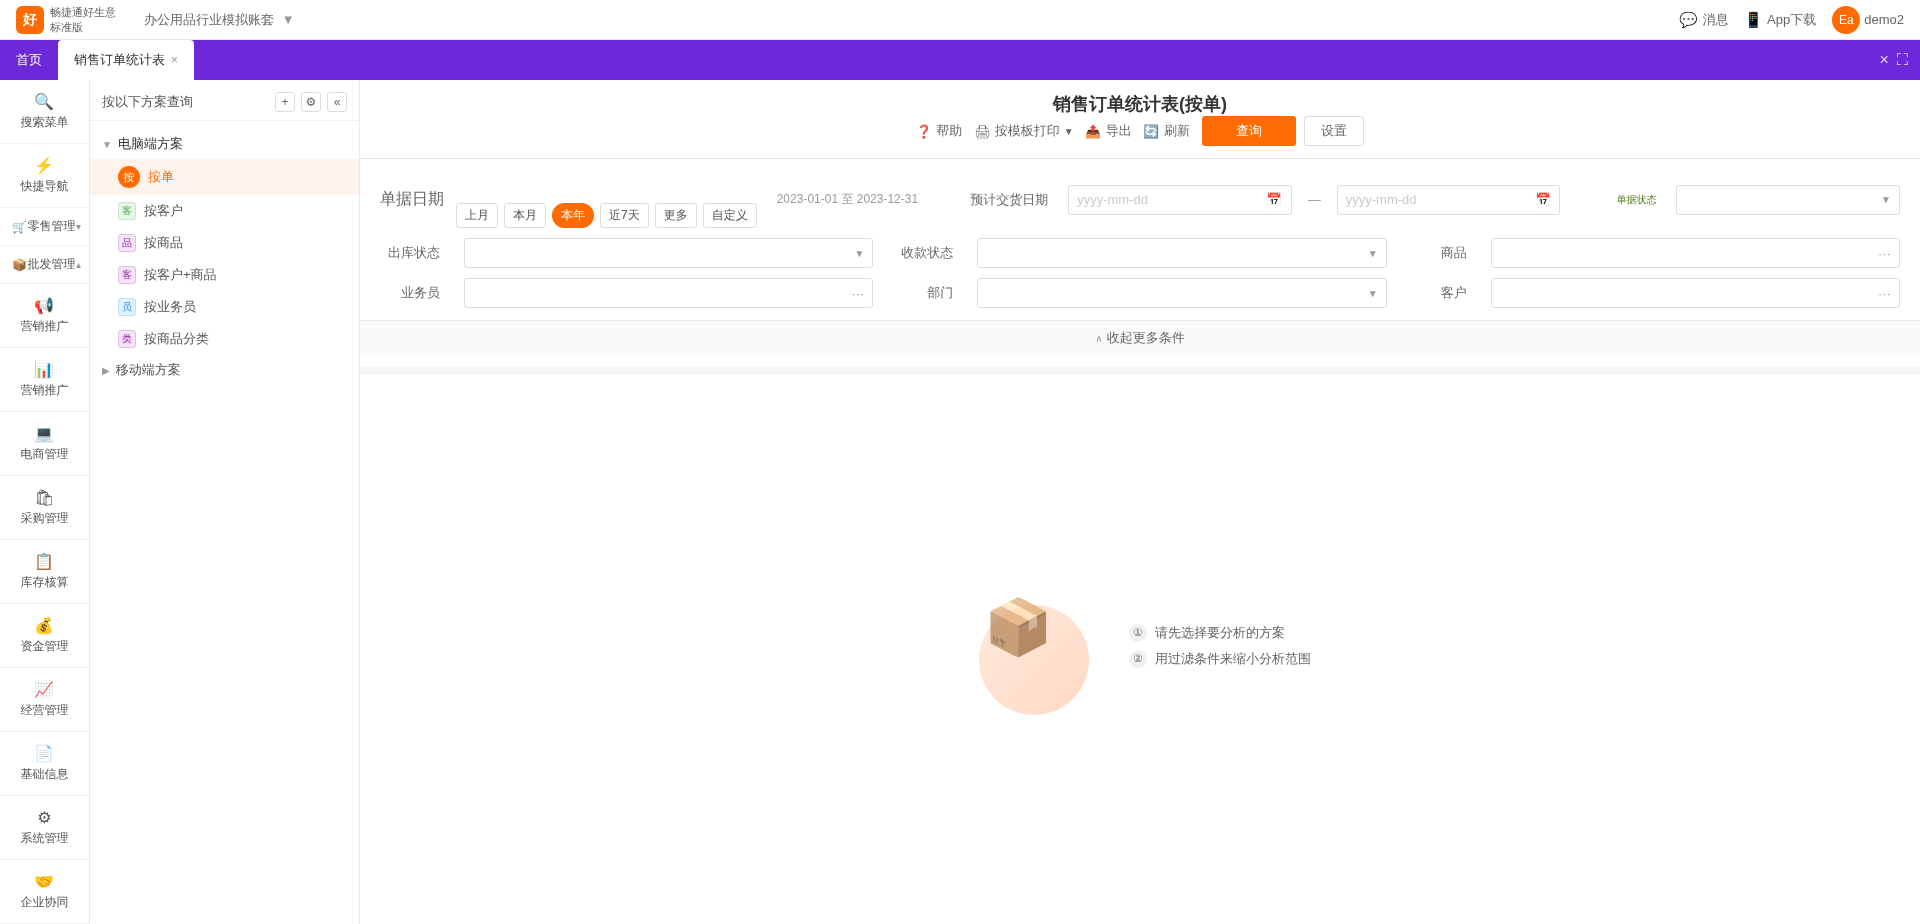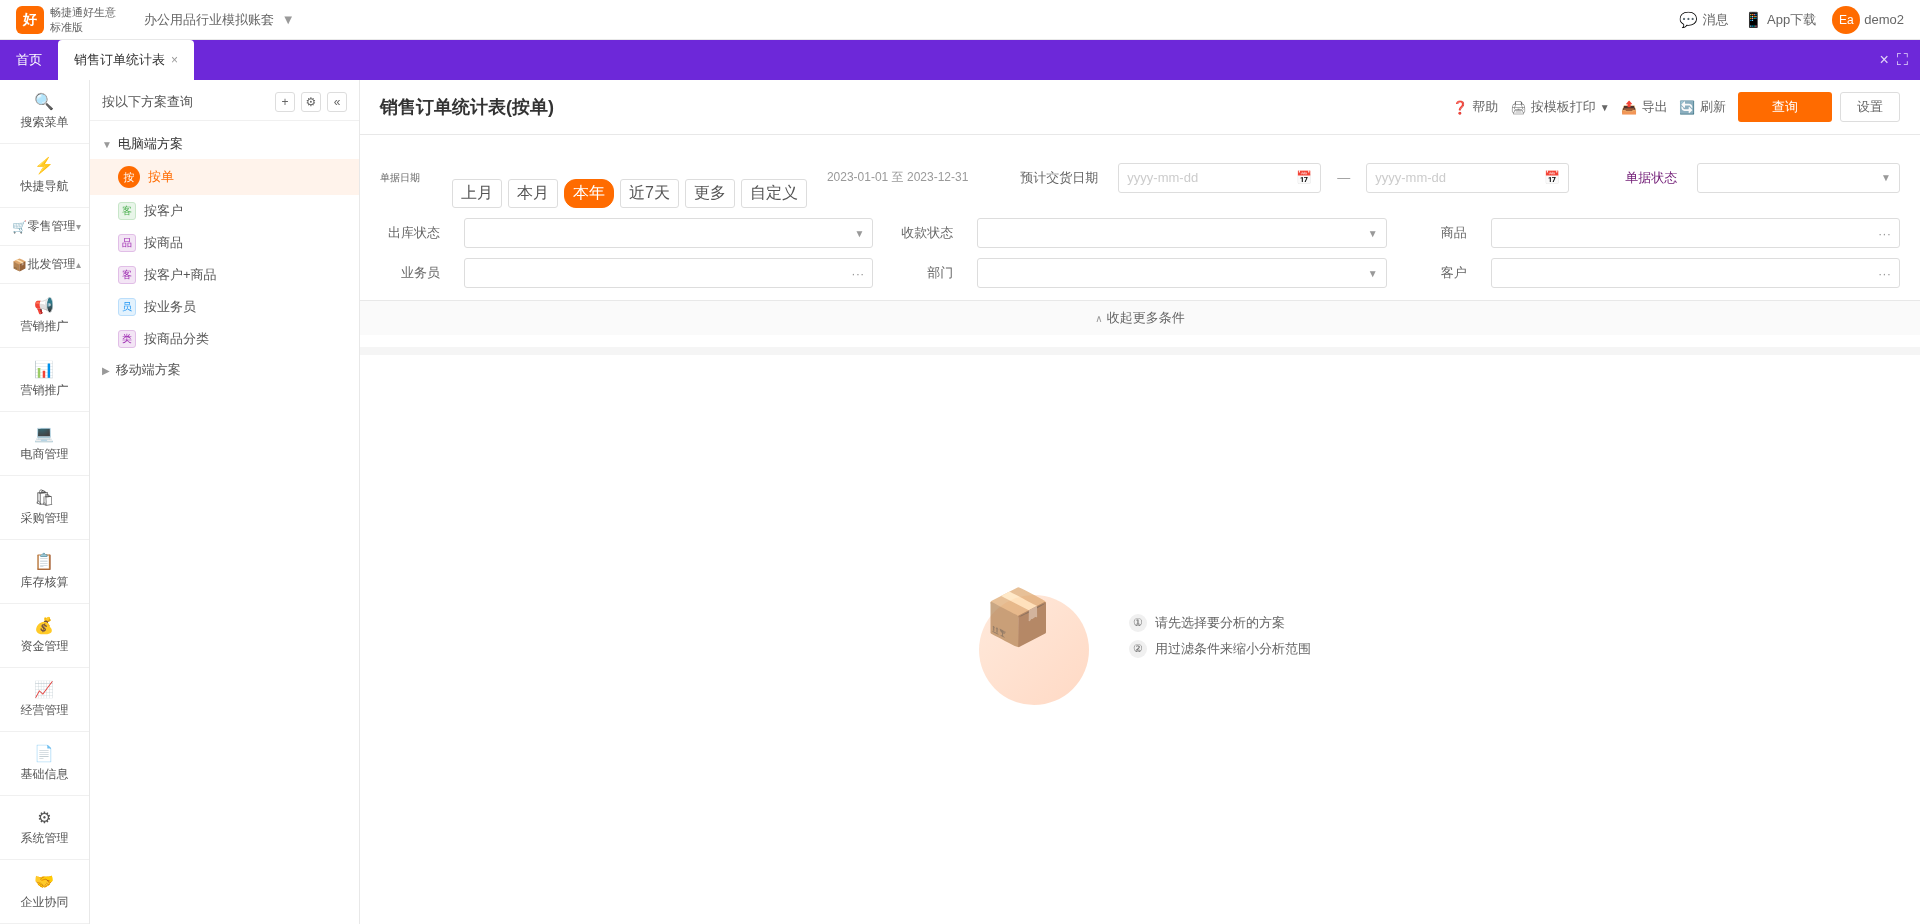--- a/index.html
+++ b/index.html
@@ -53,29 +53,29 @@
     .scheme-item .scheme-icon { width: 18px; height: 18px; display: flex; align-items: center; justify-content: center; border-radius: 3px; font-size: 11px; }
     .scheme-icon-orange { background: #ff6b00; color: #fff; border-radius: 50%; width: 22px; height: 22px; display: flex; align-items: center; justify-content: center; font-size: 11px; }
 
     .move-scheme { display: flex; align-items: center; gap: 6px; padding: 6px 12px; cursor: pointer; font-size: 13px; color: #555; }
     .move-scheme .arrow { font-size: 10px; color: #999; }
 
     
     .right-panel { flex: 1; display: flex; flex-direction: column; background: #f5f5f5; }
 
     
-    .page-header { background: #fff; padding: 12px 20px; display: flex; align-items: center; justify-content: space-between; border-bottom: 1px solid #e8e8e8; }
+    .page-header { background: #fff; padding: 12px 20px; display: flex; align-items: center; justify-content: space-between; border-bottom: 1px solid #e8e8e8; flex-direction: column; }
     .page-title { font-size: 18px; font-weight: 600; color: #333; }
     .page-header-actions { display: flex; align-items: center; gap: 12px; }
     .header-action { display: flex; align-items: center; gap: 4px; color: #666; font-size: 13px; cursor: pointer; }
     .filter-row { display: flex; align-items: center; gap: 12px; margin-bottom: 10px; }
     .filter-row:last-child { margin-bottom: 0; }
-    .filter-label { color: #666; font-size: 10px; white-space: nowrap; min-width: 60px; }
+    .filter-label { color: #666; font-size: 16px; white-space: nowrap; min-width: 60px; }
     .date-group { display: flex; align-items: center; gap: 6px; }
-    .date-btn { padding: 3px 8px; border: 1px solid #ddd; border-radius: 3px; background: #fff; font-size: 16px; color: #555; cursor: pointer; margin-top: 32px; }
+    .date-btn { padding: 3px 8px; border: 1px solid #ddd; border-radius: 3px; background: #fff; font-size: 12px; color: #555; cursor: pointer; margin-top: 32px; }
     .date-btn.active { background: #ff6b00; color: #fff; border-color: #ff6b00; border-radius: 12px; }
     .date-range { color: #999; font-size: 12px; }
     .filter-sep { color: #999; }
     .filter-row-full { display: grid; grid-template-columns: 1fr 1fr 1fr; gap: 20px; }
     .filter-cell { display: flex; align-items: center; gap: 24px; }
     .filter-cell-label { color: #666; font-size: 13px; white-space: nowrap; min-width: 60px; text-align: right; }
     .filter-dropdown { flex: 1; height: 30px; border: 1px solid #ddd; border-radius: 3px; display: flex; align-items: center; justify-content: space-between; padding: 0 8px; background: #fff; cursor: pointer; font-size: 13px; color: #ccc; }
     .filter-dropdown-arrow { color: #999; font-size: 10px; }
     .filter-dots { color: #999; cursor: pointer; }
     .filter-date-input { height: 30px; border: 1px solid #ddd; border-radius: 3px; padding: 0 8px; font-size: 13px; color: #ccc; flex: 1; display: flex; align-items: center; gap: 4px; }
@@ -357,21 +357,21 @@
           <div class="filter-date-input" style="margin-left:8px; min-width:130px;">
             <span style="color:#ccc; font-size:13px;">yyyy-mm-dd</span>
             <span class="filter-date-icon" style="margin-left:auto;">📅</span>
           </div>
           <span class="filter-sep" style="margin: 0 4px;">—</span>
           <div class="filter-date-input" style="min-width:130px;">
             <span style="color:#ccc; font-size:13px;">yyyy-mm-dd</span>
             <span class="filter-date-icon" style="margin-left:auto;">📅</span>
           </div>
 
-          <span style="margin-left:44px; color:#701a75; font-size:13px; white-space:nowrap;">单据状态</span>
+          <span style="margin-left:44px; color:#4d7c0f; font-size:10px; white-space:nowrap;">单据状态</span>
           <div class="status-select" style="margin-left:8px; flex:1; max-width:300px;">
             <span class="status-select-text"></span>
             <span class="status-select-arrow">▼</span>
           </div>
         </div>
 
         <div class="filter-row-full" style="margin-bottom:10px;">
           <div class="filter-cell">
             <span class="filter-cell-label">出库状态</span>
             <div class="filter-dropdown" style="flex:1;">

